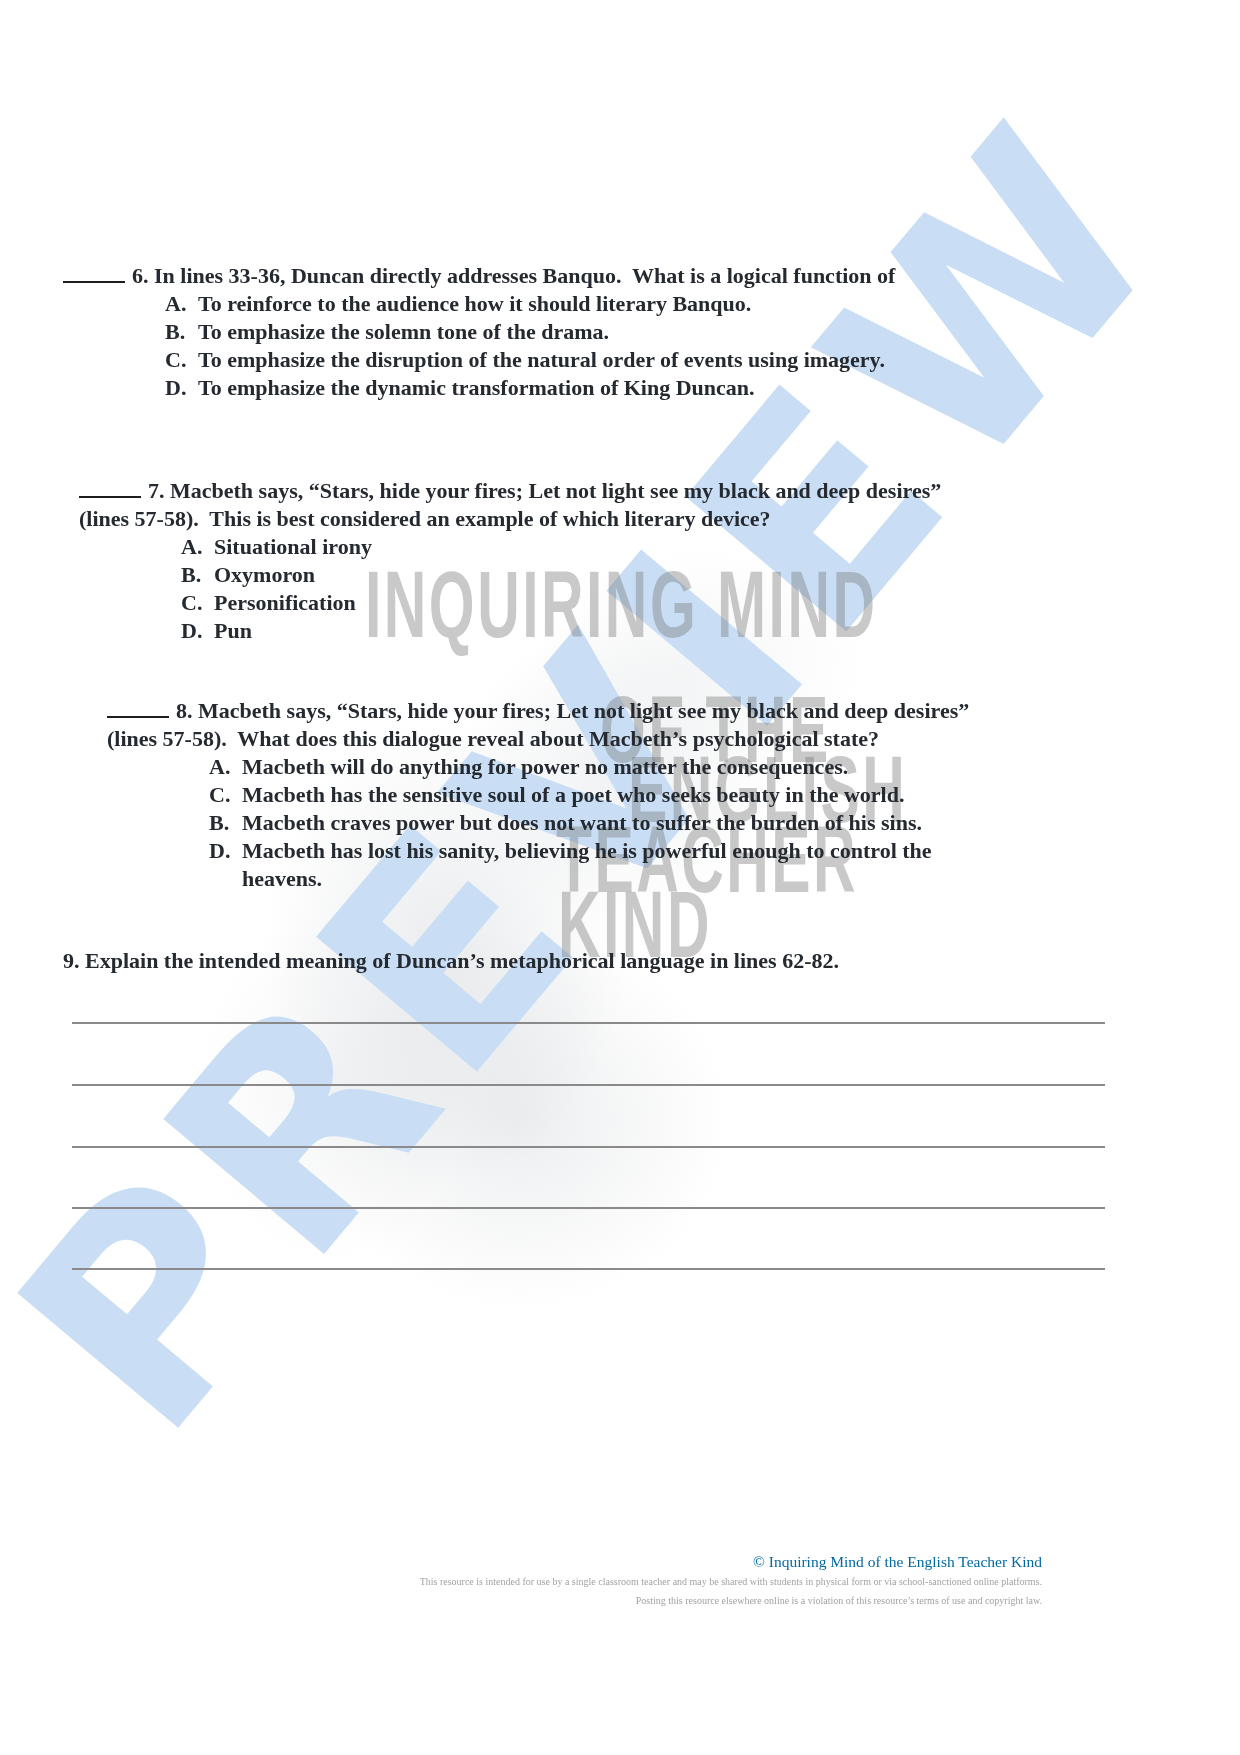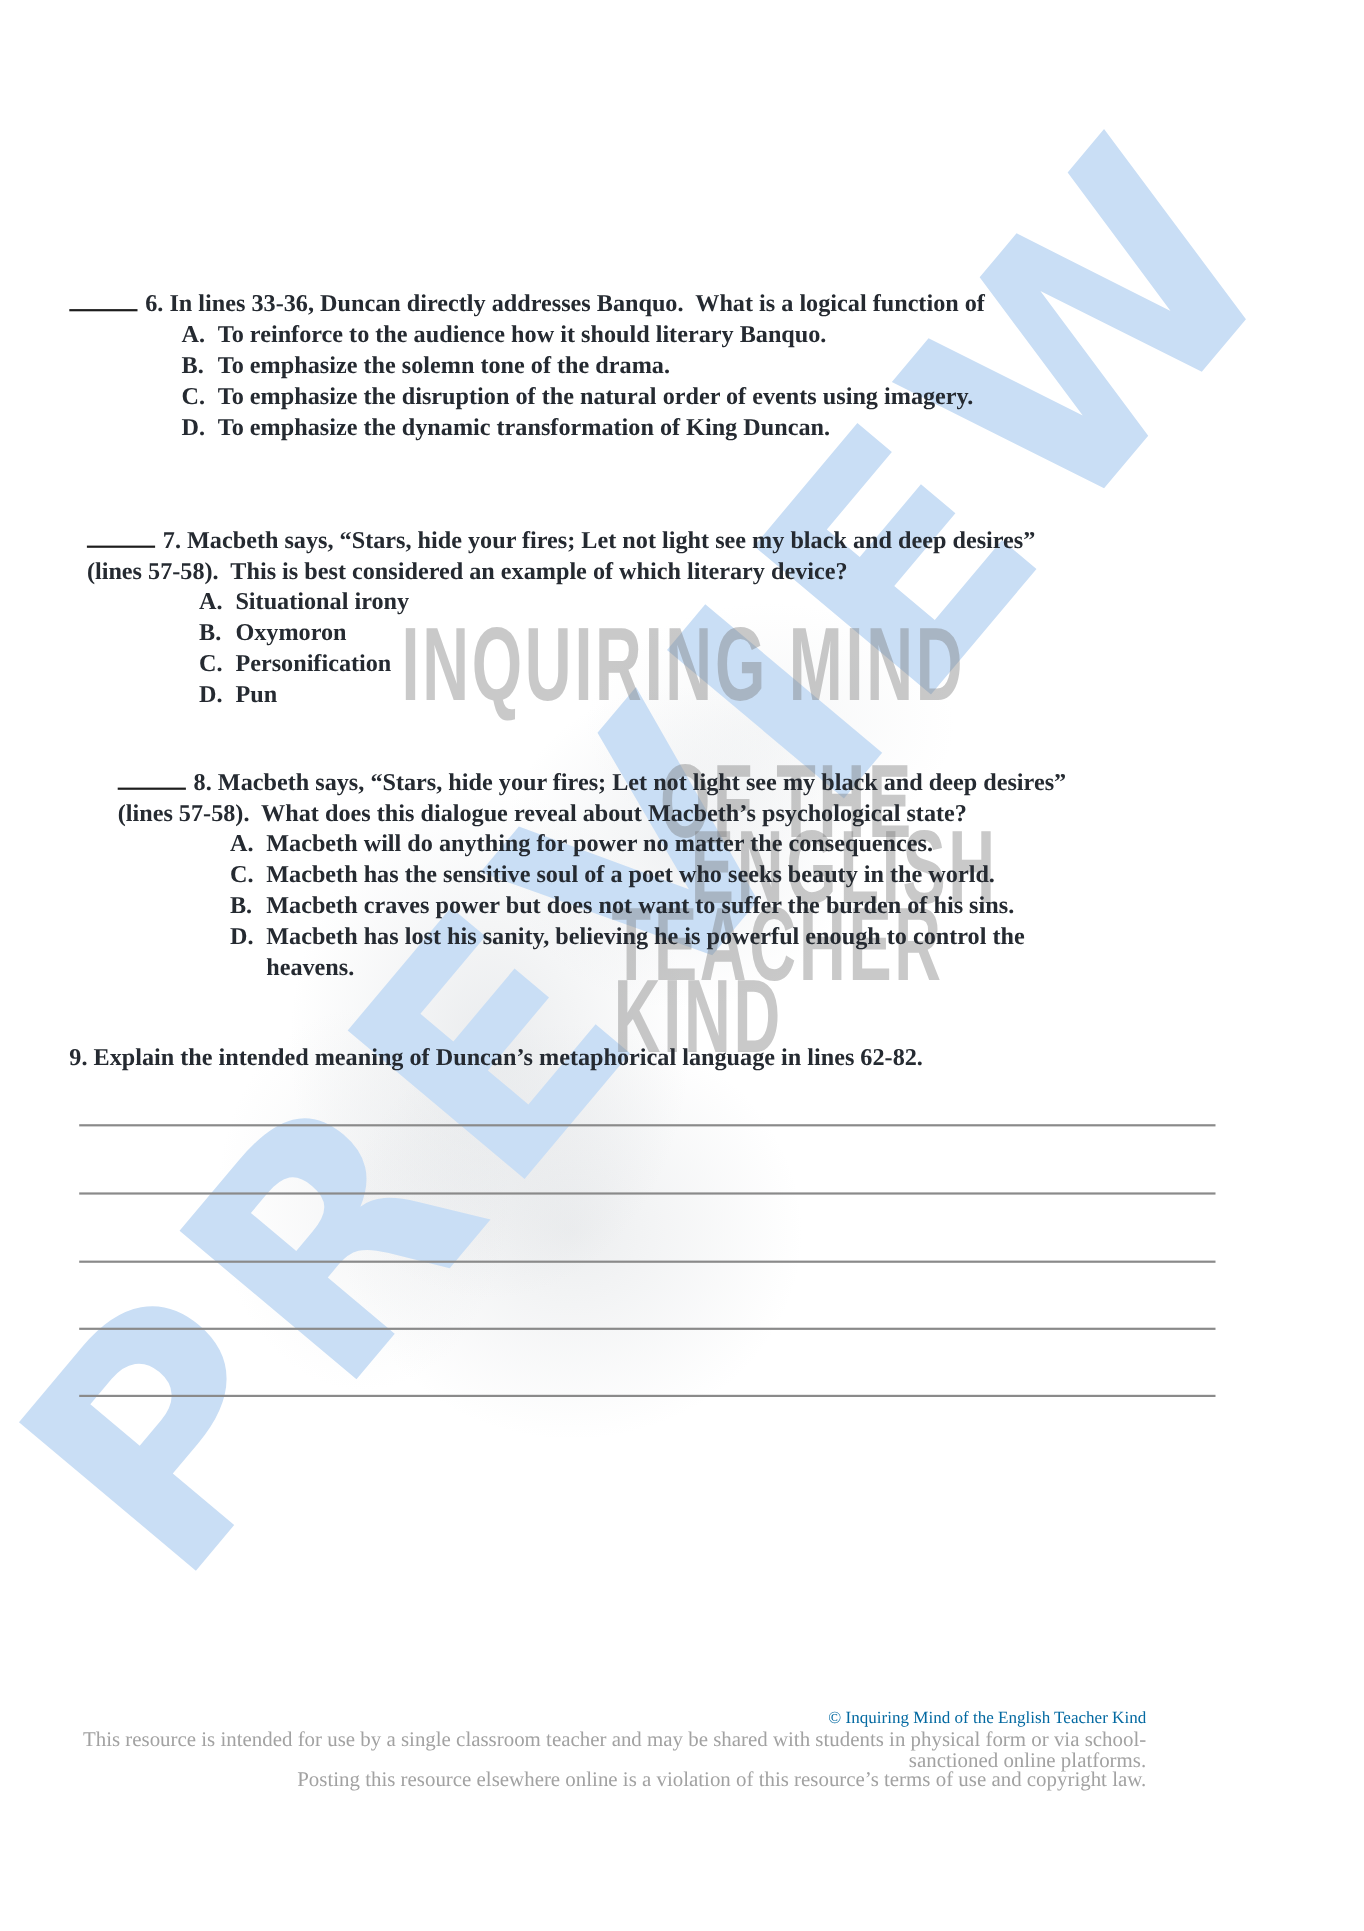--- a/index.html
+++ b/index.html
@@ -45,21 +45,21 @@
     display:inline-block;width:62px;border-bottom:2px solid #1d1d1d;
     margin-right:7px;vertical-align:baseline;height:0.8em;
   }
   .opt{padding-left:102px;white-space:nowrap;}
   .opt .letter{display:inline-block;width:33px;}
   .opt .cont{margin-left:33px;white-space:nowrap;}
   .opt .cont:empty{display:none;}
   .ans-line{position:absolute;left:72px;width:1033px;border-top:2px solid #8a8a8a;height:0;}
   .footer{position:absolute;top:1551px;right:198px;width:1000px;text-align:right;}
   .f-copy{font-size:15.5px;line-height:22px;color:#0369a1;}
-  .f-gray{font-size:19px;line-height:18.5px;color:#a2a2a2;}
+  .f-gray{font-size:10px;line-height:18.5px;color:#a2a2a2;}
 </style>
 </head>
 <body>
 
 <div class="photo-layer"></div>
 
 <div class="preview-wm" style="color: rgb(201, 222, 245);">PREVIEW</div>
 
 <div class="logo-wm">
   <span class="wm-l0" style="color: rgba(120, 120, 120, 0.4);">INQUIRING MIND</span>

